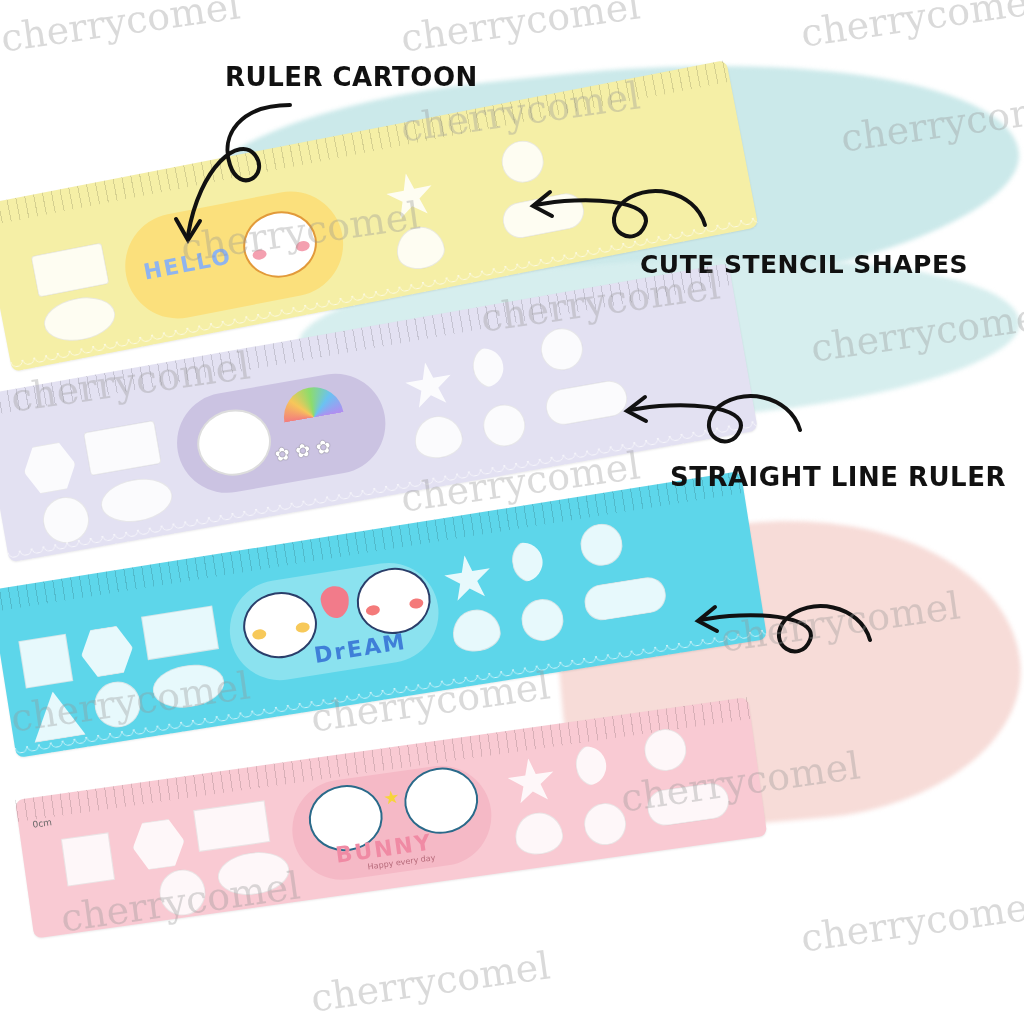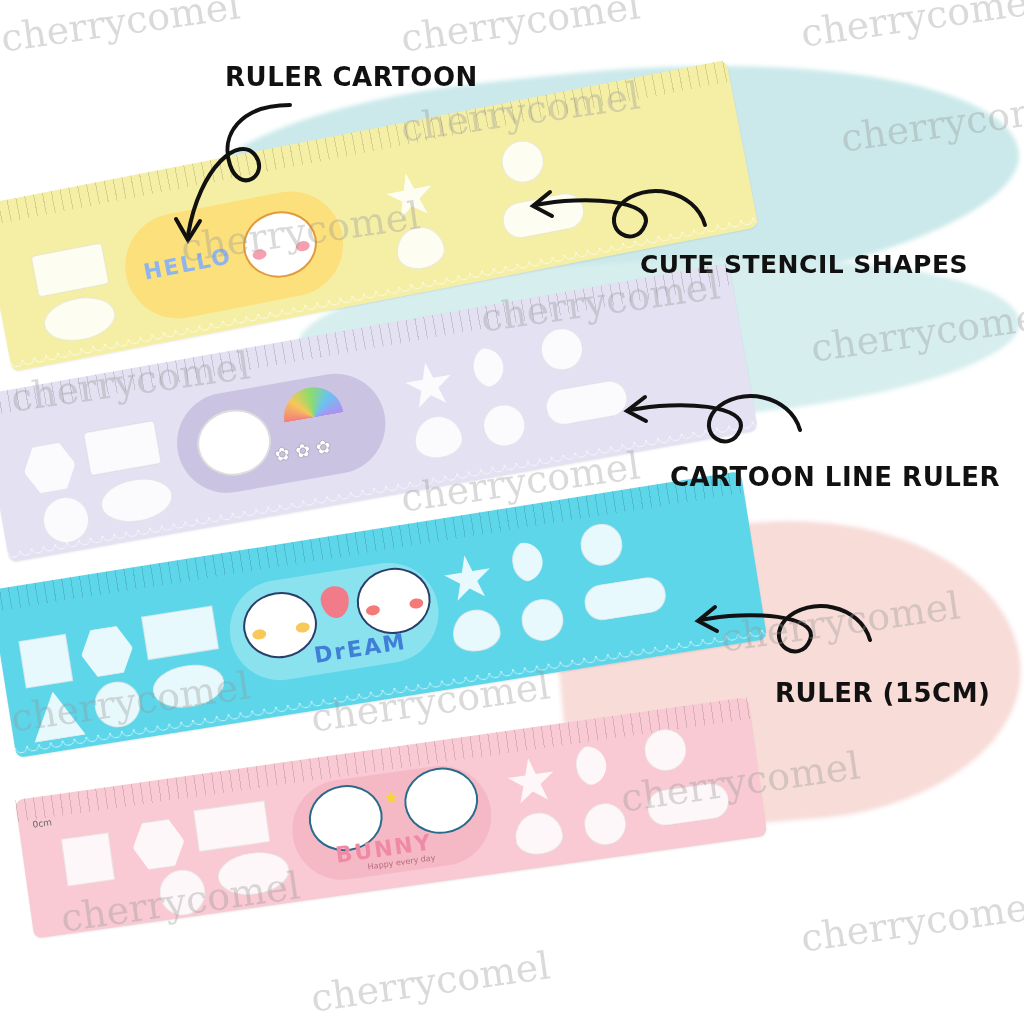--- a/index.html
+++ b/index.html
@@ -109,23 +109,22 @@
   <div class="hole" style="left:490px;top:30px;width:46px;height:46px;clip-path:polygon(50% 0,61% 35%,98% 35%,68% 57%,79% 91%,50% 70%,21% 91%,32% 57%,2% 35%,39% 35%);"></div>
   <div class="hole" style="left:490px;top:85px;width:46px;height:40px;border-radius:50% 50% 50% 50%/60% 60% 40% 40%;"></div>
   <div class="hole" style="left:560px;top:25px;width:34px;height:40px;border-radius:50%;clip-path:circle(50% at 30% 50%);"></div>
   <div class="hole" style="left:560px;top:85px;width:40px;height:40px;border-radius:50%;"></div>
   <div class="hole" style="left:630px;top:20px;width:40px;height:40px;border-radius:50%;"></div>
   <div class="hole" style="left:625px;top:80px;width:80px;height:34px;border-radius:20px;"></div>
 </div>
 
 <div class="label" style="left:225px;top:60px;">RULER CARTOON</div>
 <div class="label" style="left:640px;top:248px;font-size:25px;">CUTE STENCIL SHAPES</div>
-<div class="label" style="left:670px;top:460px;">CARTOON LINE RULER</div>
+<div class="label" style="left:670px;top:460px;">STRAIGHT LINE RULER</div>
 <div class="label" style="left:775px;top:676px;">
-  <div>RULER (15CM)</div>
 </div>
 
 <svg class="arrow" style="left:160px;top:95px;" width="140" height="160" viewBox="0 0 140 160">
   <path d="M130 10 C80 10,60 40,70 70 C80 100,110 80,95 60 C80 40,40 70,28 140" fill="none" stroke="#111" stroke-width="4" stroke-linecap="round"></path>
   <path d="M16 124 L28 145 L40 126" fill="none" stroke="#111" stroke-width="4" stroke-linecap="round"></path>
 </svg>
 <svg class="arrow" style="left:525px;top:180px;" width="190" height="80" viewBox="0 0 190 80">
   <path d="M180 45 C170 10,120 0,95 25 C75 50,110 70,120 45 C130 20,60 15,10 25" fill="none" stroke="#111" stroke-width="4" stroke-linecap="round"></path>
   <path d="M25 12 L8 26 L27 36" fill="none" stroke="#111" stroke-width="4" stroke-linecap="round"></path>
 </svg>

